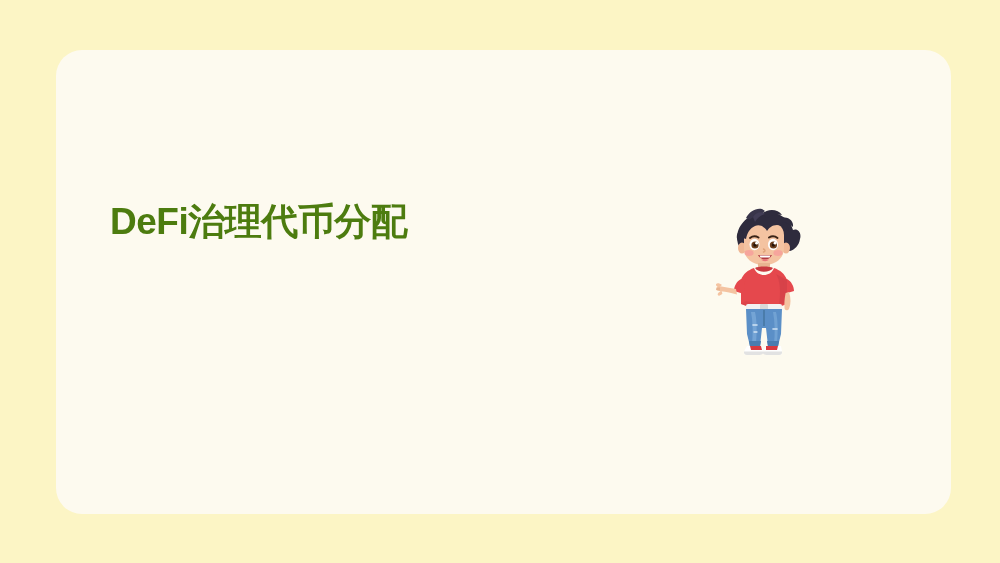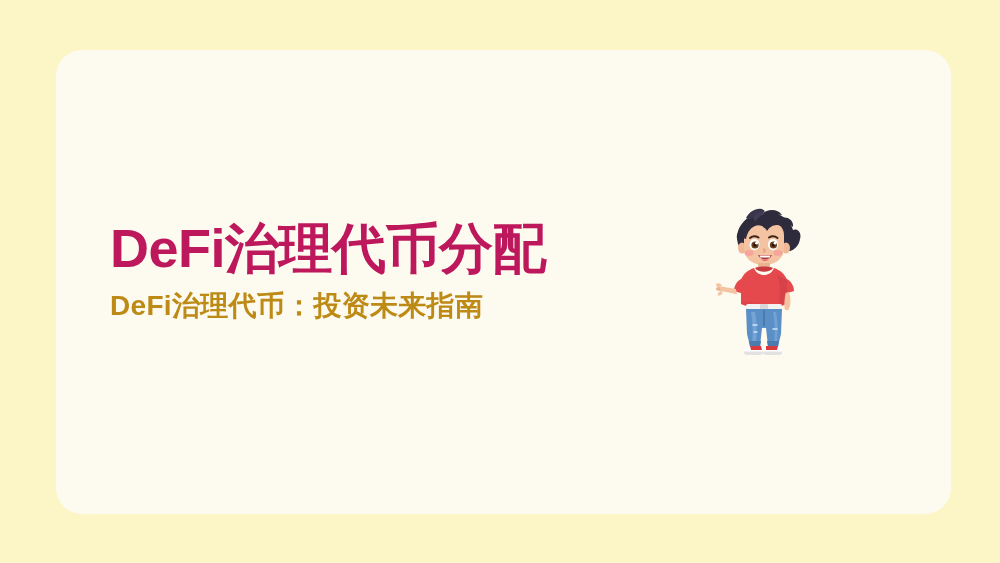--- a/index.html
+++ b/index.html
@@ -26,27 +26,27 @@
   }
 
   .content-block {
     position:absolute;
     left:54px;           
     top:150px;           
     width:520px;
   }
 
   .slide-title {
-    font-size:54px;
+    font-size:37px;
     line-height:1.20;
     font-weight:700;
-    color:#be185d;
+    color:#4d7c0f;
     letter-spacing:-0.5px;
     word-break:break-all;
-    margin:16px 0 6px 0;
+    margin:0 0 6px 0;
   }
 
   .slide-subtitle {
     font-size:28px;
     line-height:1.35;
     font-weight:600;
     color:#be8a16;
     letter-spacing:0.3px;
     margin:0;
   }
@@ -62,21 +62,20 @@
 </style>
 </head>
 <body>
 
 <div class="slide-root">
 
   <div class="slide-card">
 
     <div class="content-block">
       <h1 class="slide-title">DeFi治理代币分配</h1>
-      <p class="slide-subtitle">DeFi治理代币：投资未来指南</p>
     </div>
 
     <div class="character">
       <svg viewBox="0 0 96 148" xmlns="http://www.w3.org/2000/svg">
 
         <g>
           <path d="M22 36 C18 22 28 8 44 5 C60 2 74 10 77 22 C81 20 86 24 84 31
                    C83 38 78 42 74 43 L26 44 Z" fill="#2e2b3d"></path>
           <path d="M30 10 C34 2 44 -2 49 3 C45 6 42 10 41 15 Z" fill="#39354a"></path>
         </g>

